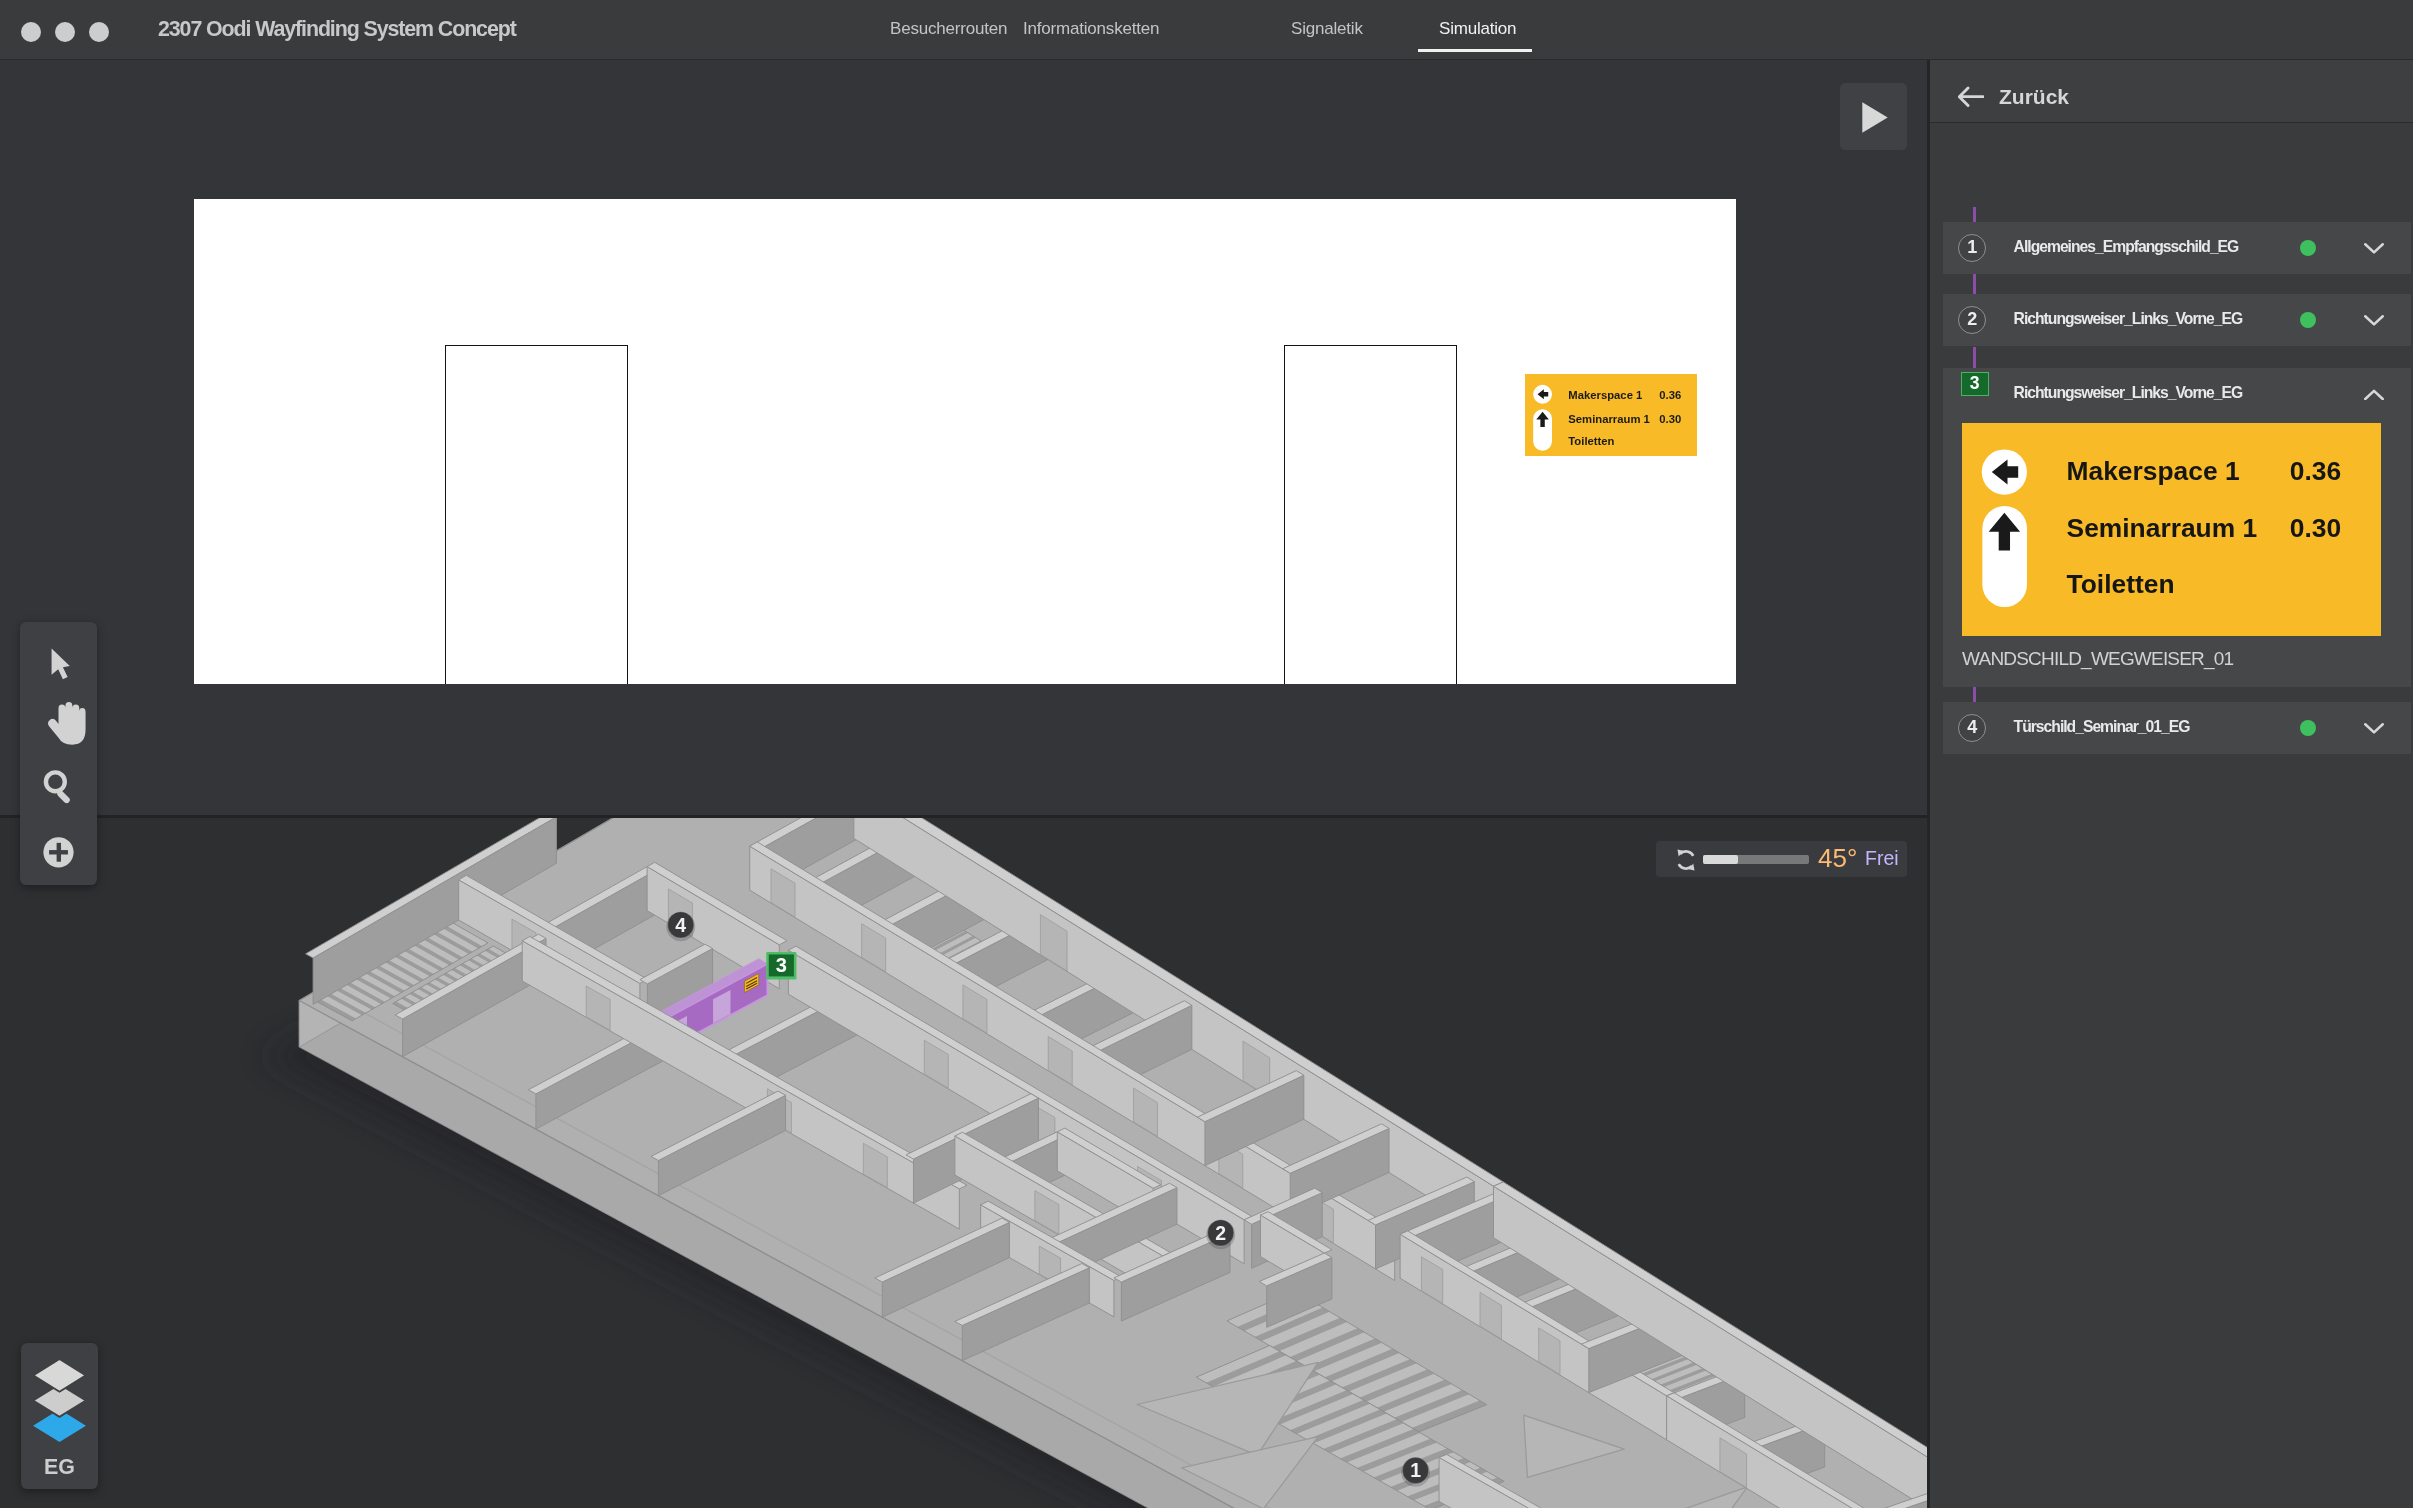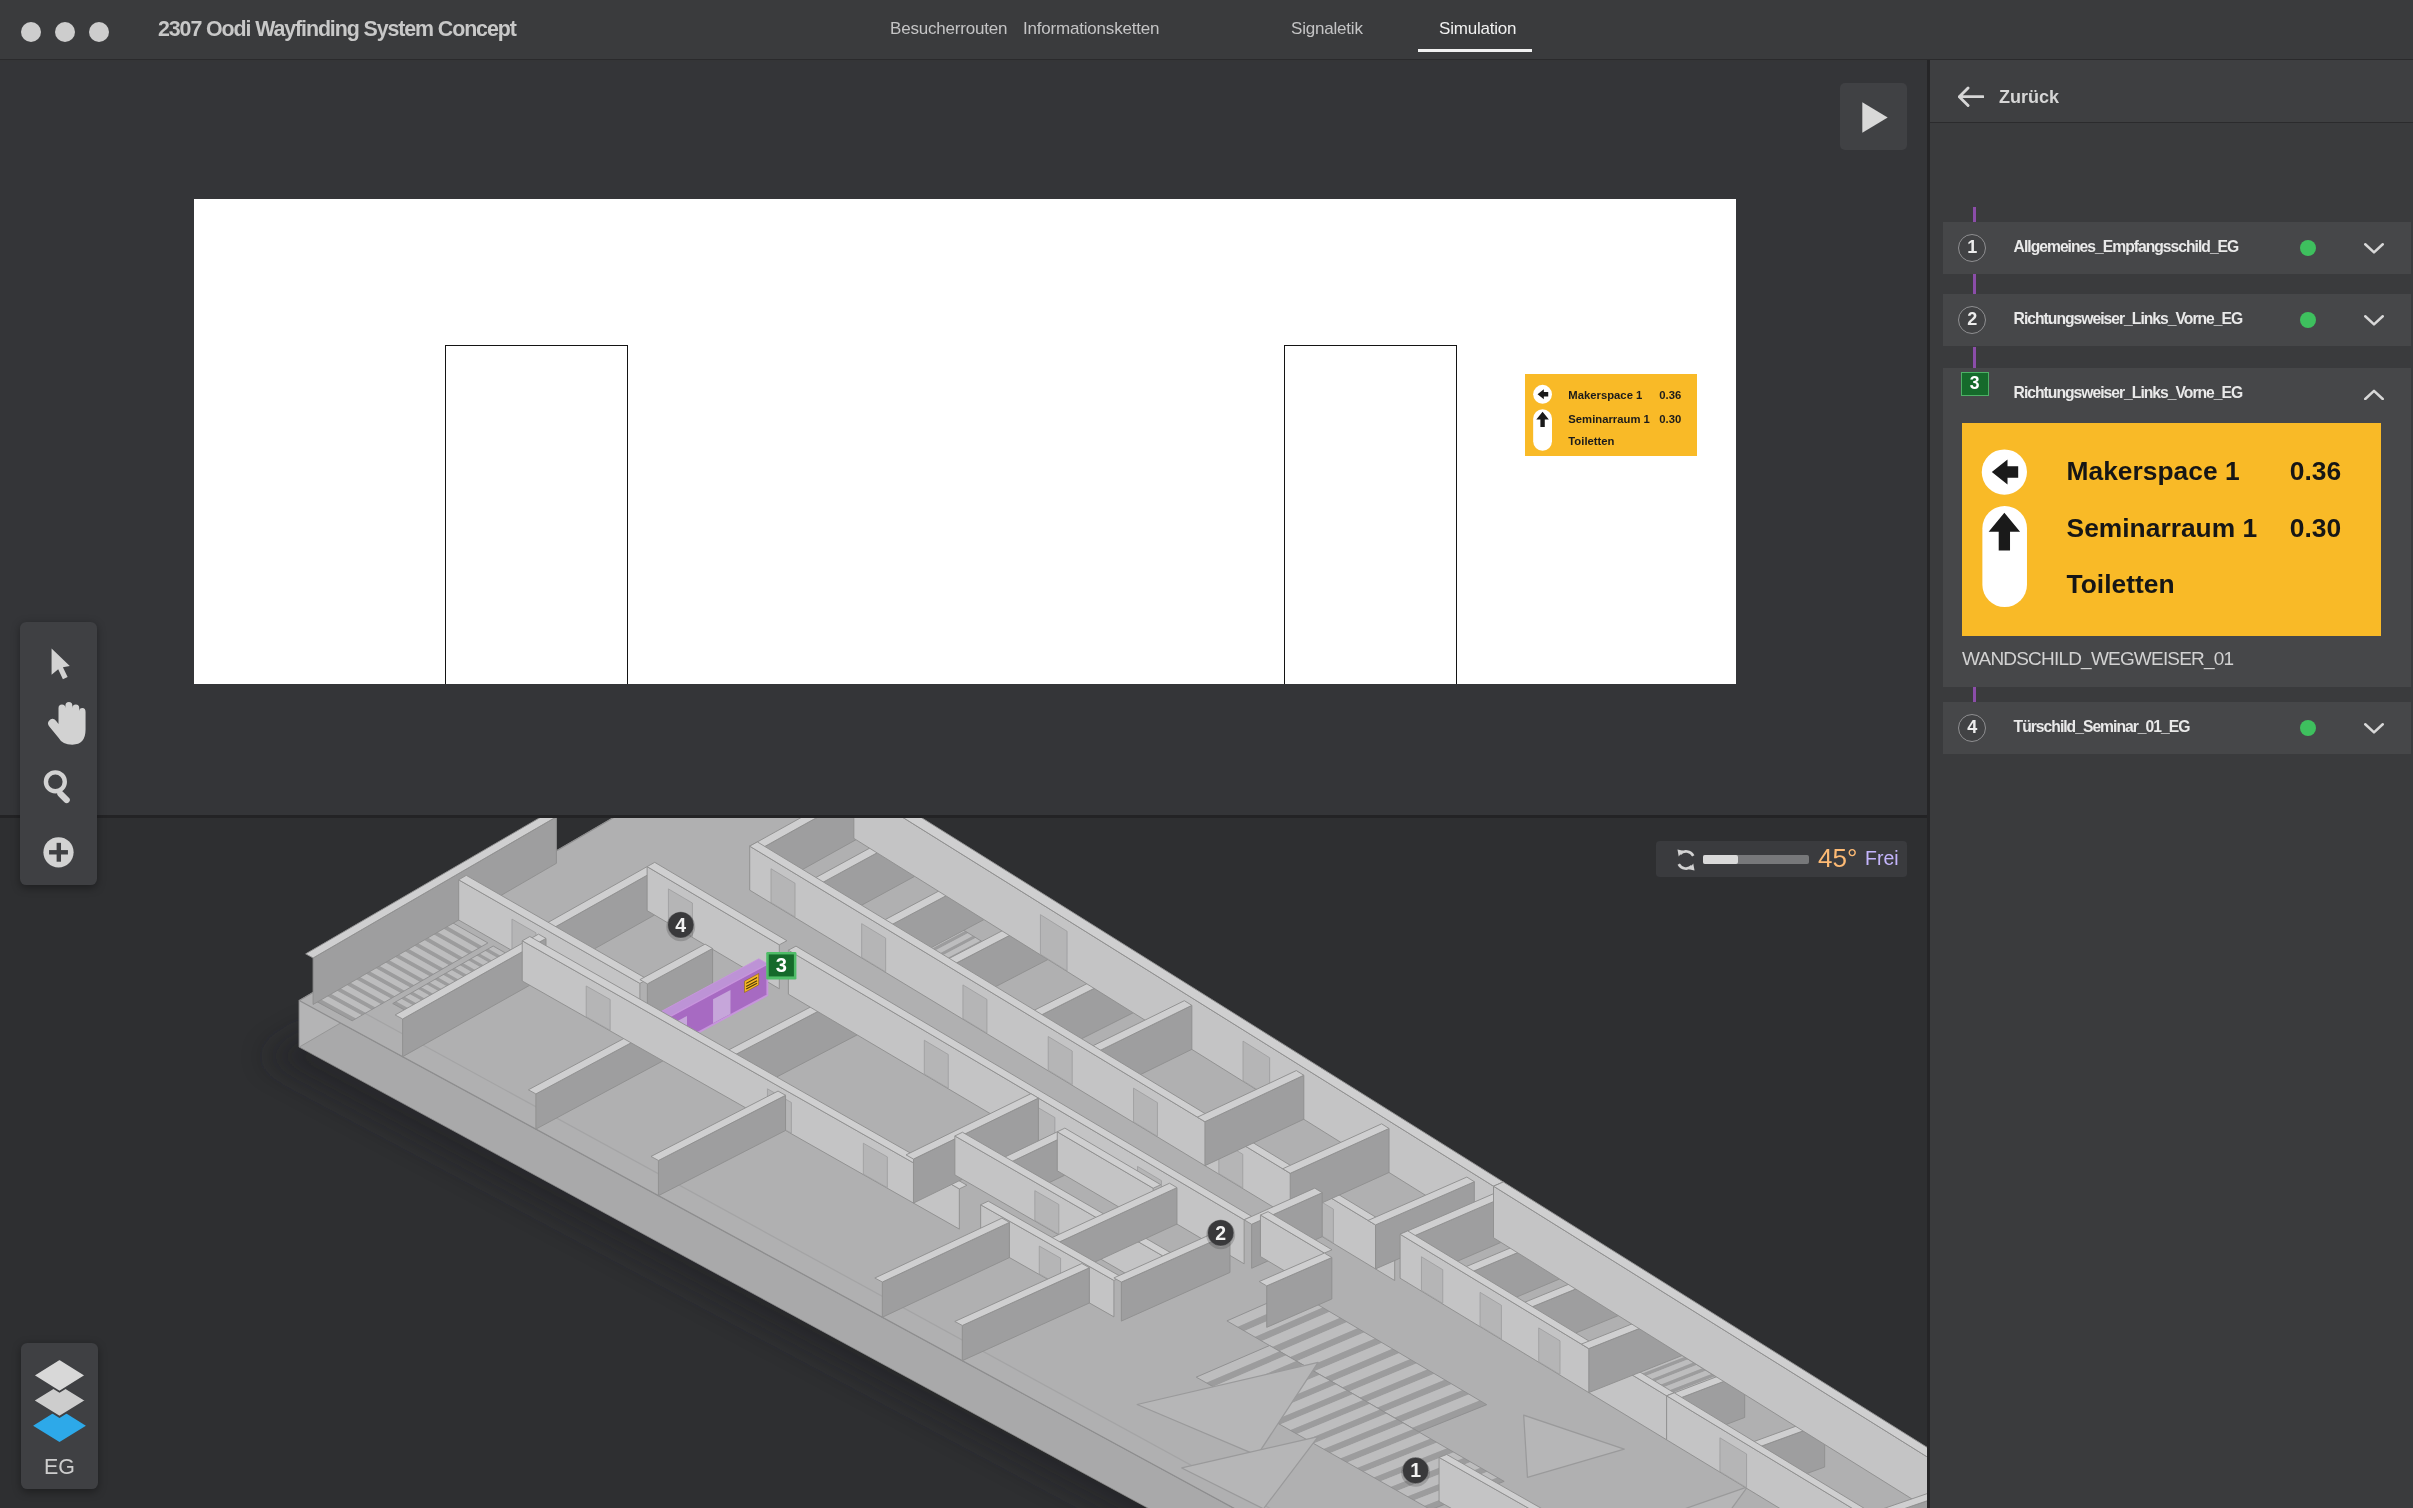--- a/index.html
+++ b/index.html
@@ -24,34 +24,34 @@
   .minisign { position:absolute; left:1331px; top:175px; width:172px; height:82px; background:#f9ba27; }
 
   .area3d { position:absolute; left:0; top:818px; width:1927px; height:691px; background:#2e2f31; overflow:hidden; }
   .divider { position:absolute; left:0; top:815px; width:1927px; height:3.1px; background:#232325; }
 
   .toolbar { position:absolute; left:20px; top:622px; width:77px; height:263px; background:#3f4043;
              border-radius:6.3px; box-shadow:0 2.5px 8.8px rgba(0,0,0,0.35); }
   .layers { position:absolute; left:21px; top:1343px; width:77px; height:146px; background:#3f4043;
             border-radius:6.3px; box-shadow:0 2.5px 8.8px rgba(0,0,0,0.35); }
   .layers .eg { position:absolute; left:0; width:77px; top:112px; text-align:center; font-size:21.4px;
-                font-weight:normal; color:#cdcdcd; }
+                font-weight:bold; color:#cdcdcd; }
 
   .rotctl { position:absolute; left:1656px; top:841px; width:251px; height:36px; background:#3a3b3e;
             border-radius:3.8px; }
   .rotctl .track { position:absolute; left:47px; top:14px; width:106px; height:8.8px; background:#77787a; border-radius:1.9px; }
   .rotctl .fill { position:absolute; left:0; top:0; width:35px; height:8.8px; background:#d9d9d9; border-radius:1.9px; }
   .rotctl .deg { position:absolute; left:162px; top:0; height:36px; line-height:35px; font-size:26px; color:#fdba74; }
   .rotctl .frei { position:absolute; left:209px; top:0; height:36px; line-height:35px; font-size:19.5px; color:#c4b5fd; }
 
   .sidebar { position:absolute; left:1930px; top:60px; width:484px; height:1448px; background:#3a3b3d; }
   .sb-divider { position:absolute; left:1927px; top:60px; width:2.5px; height:1448px; background:#252527; }
   .zurueck { position:absolute; left:0; top:0; width:484px; height:63px; background:#3e3f41;
              border-bottom:1.9px solid #2b2b2d; }
-  .zurueck .txt { position:absolute; left:69px; top:6.3px; height:62px; line-height:62px; font-size:18px;
+  .zurueck .txt { position:absolute; left:69px; top:6.3px; height:62px; line-height:62px; font-size:21px;
                   font-weight:bold; color:#d6d6d6;text-align:right; }
   .banner { position:absolute; left:12px; top:87px; width:470px; height:60px; background:#8b4da9;
             border:1.9px solid #a770c3; }
   .banner .txt { position:absolute; left:21px; top:0; height:58px; line-height:57px; font-size:20px;
                  font-weight:bold; color:#f4eef7; letter-spacing:-0.4px; }
   .item { position:absolute; left:12.6px; width:468px; height:52px; background:#464749; }
   .item .num { position:absolute; left:15.7px; top:12px; width:28px; height:28px; border-radius:50%;
                border:1.9px solid #8f8f91; background:#414244; color:#ececec; font-size:18px; font-weight:bold;
                text-align:center; line-height:24.5px; }
   .label { position:absolute; left:71px; top:0; height:52px; line-height:50px; font-size:15.7px;

